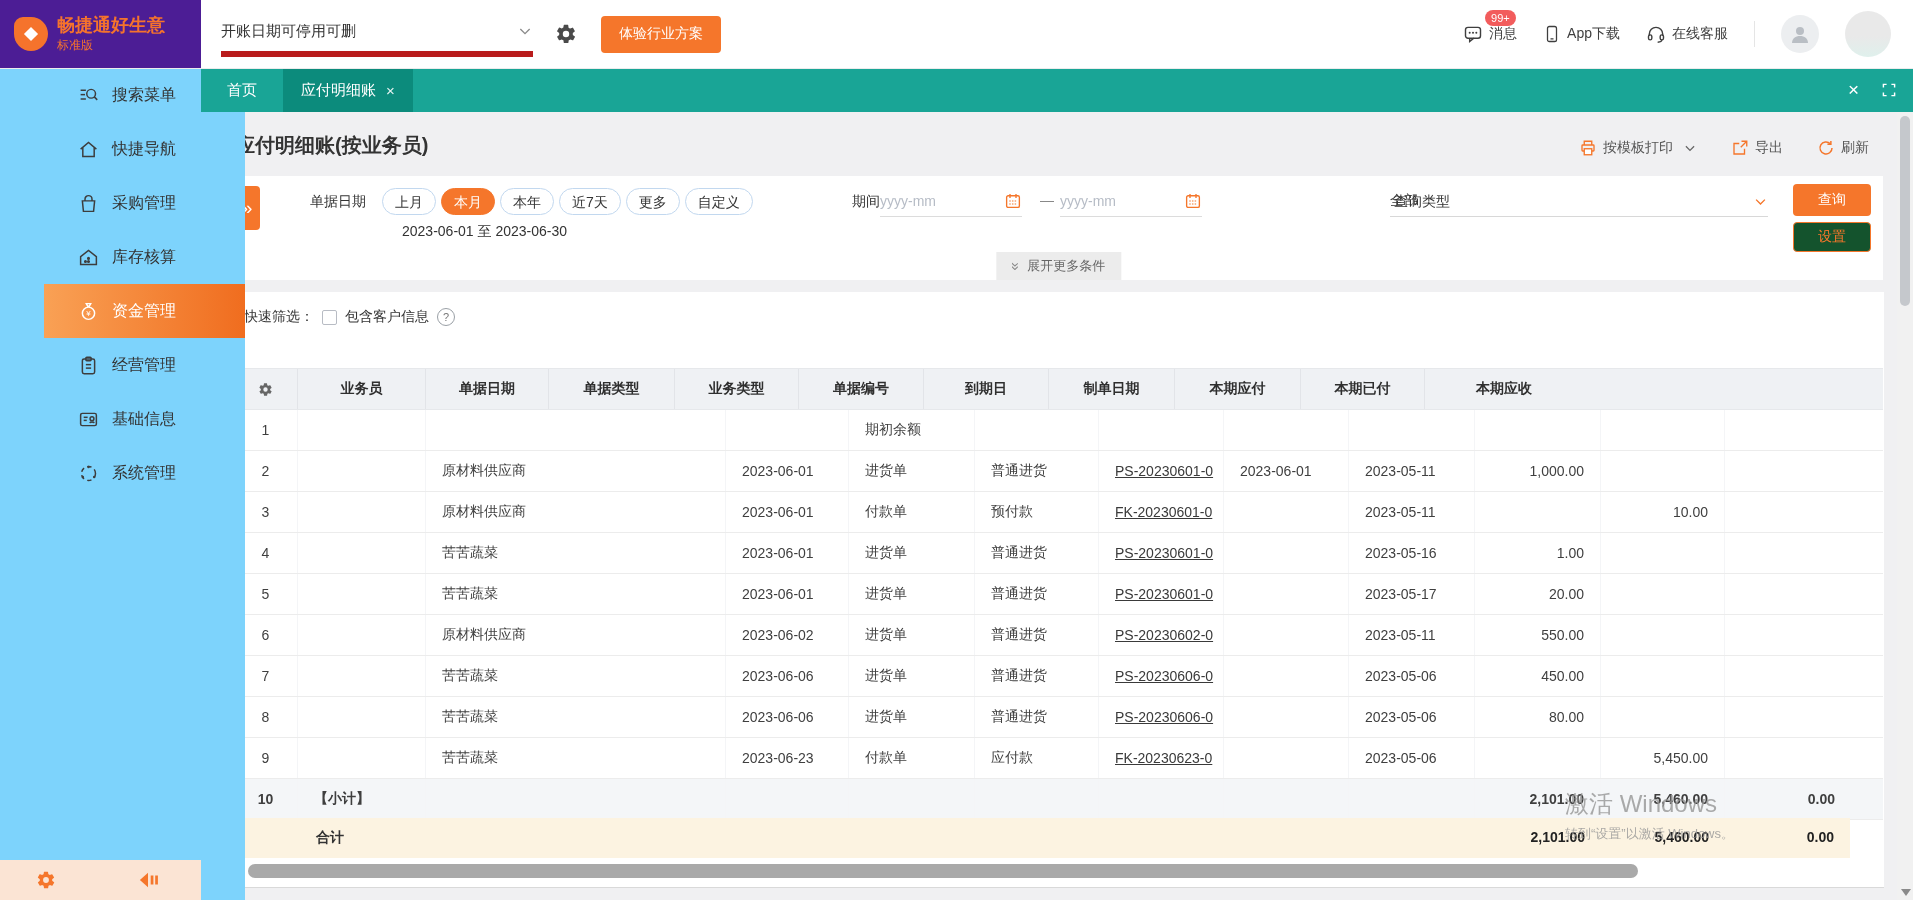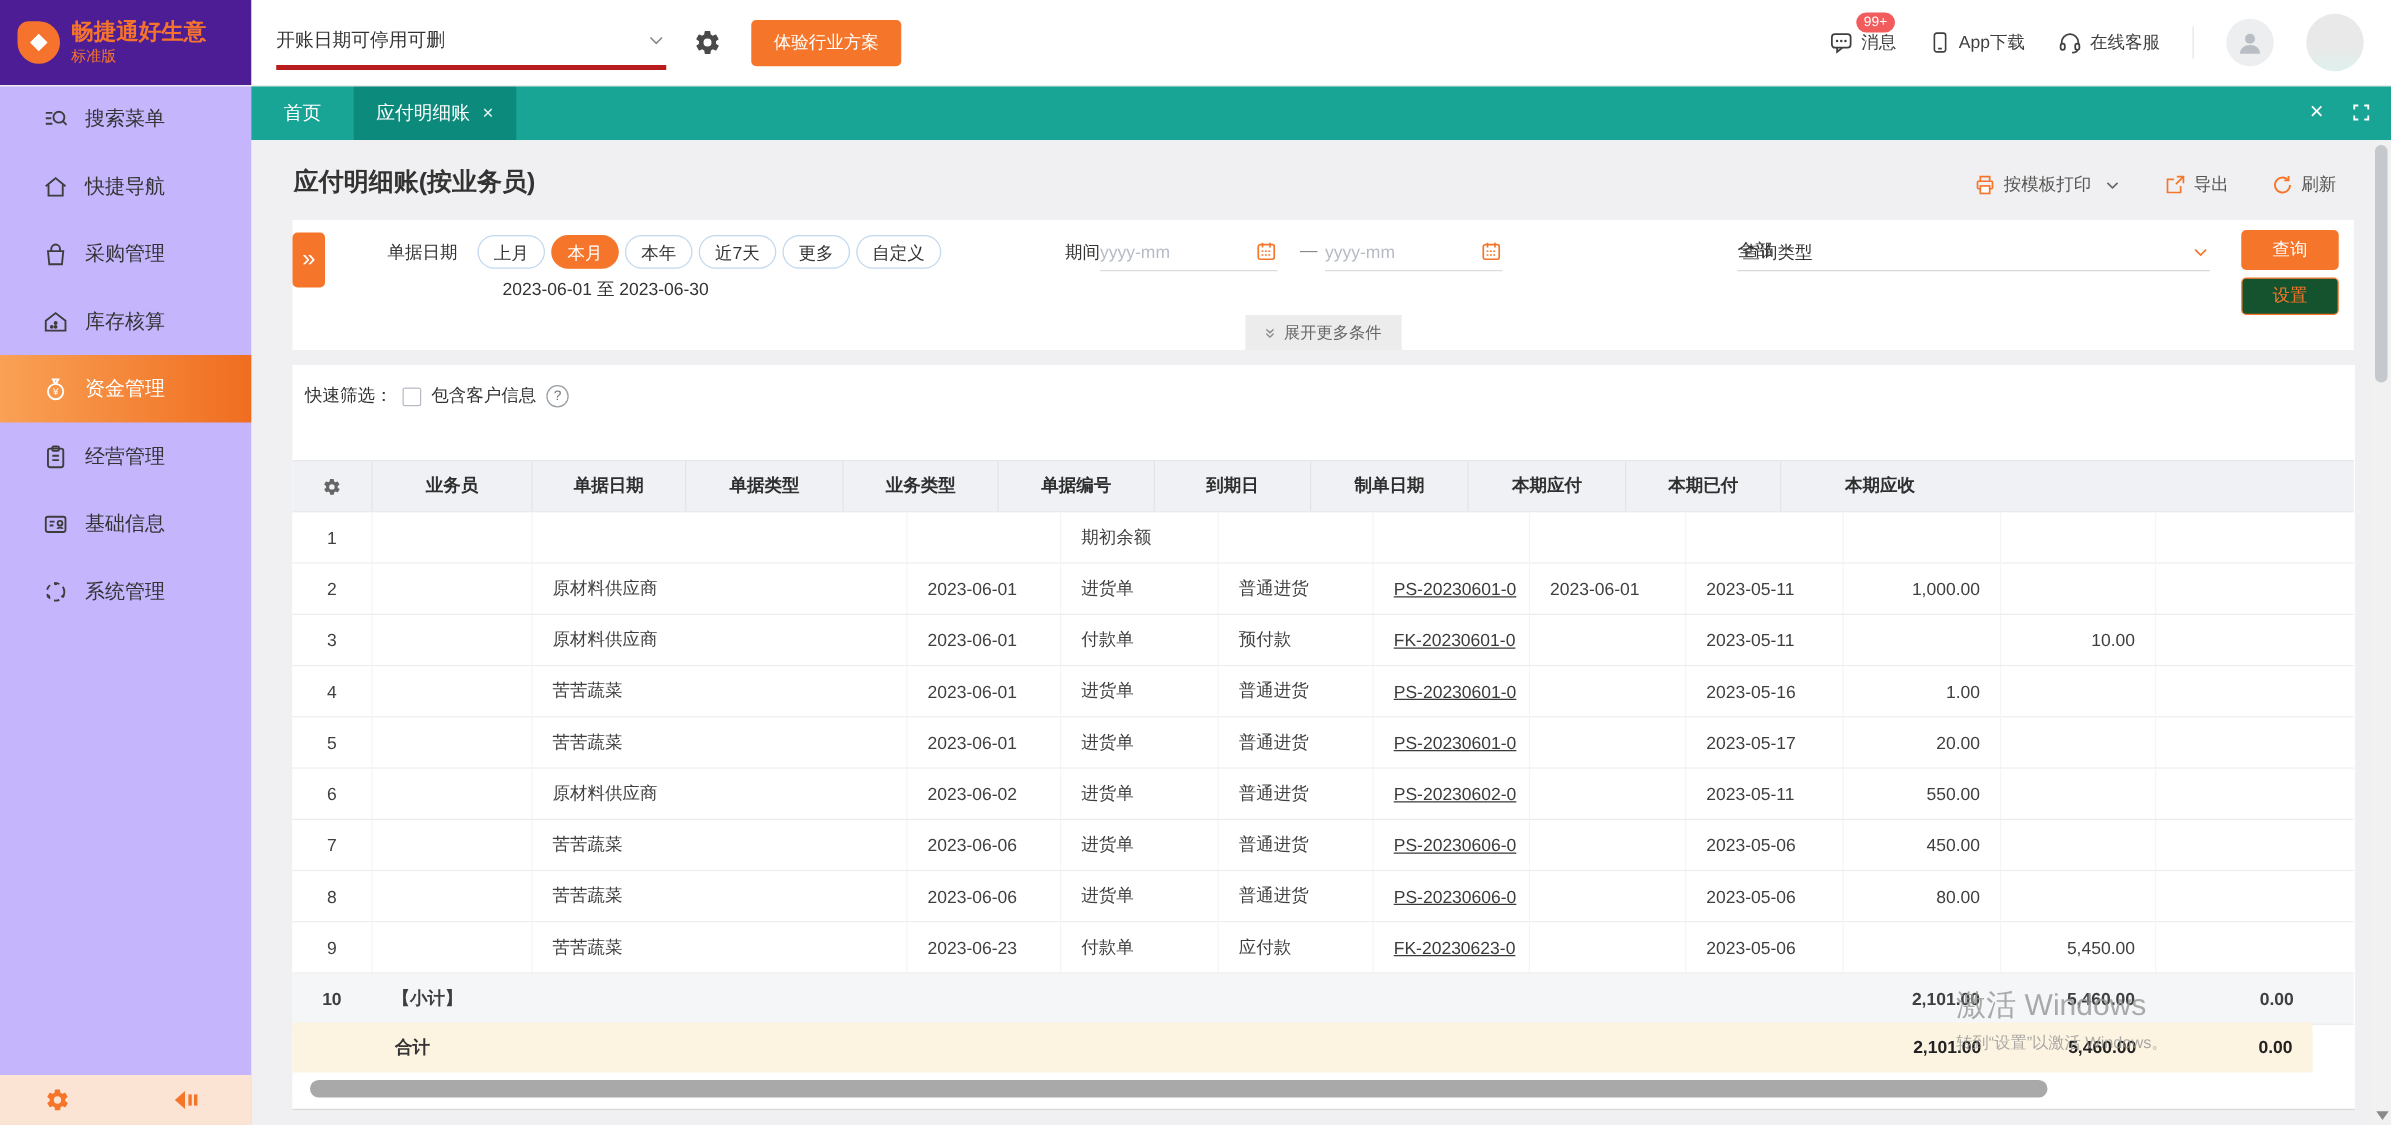--- a/index.html
+++ b/index.html
@@ -9,41 +9,41 @@
 
   
   .topbar{position:absolute;left:0;top:0;width:1913px;height:68px;background:#fff;
           border-bottom:1px solid #ececec;display:flex;align-items:center;z-index:5;}
   .logo-block{width:201px;height:68px;background:#4c1d95;display:flex;align-items:center;padding-left:14px;box-sizing:border-box;flex:0 0 auto;}
   .logo-mark{width:34px;height:34px;background:#f5732c;border-radius:9px 50% 50% 50%;position:relative;flex:0 0 auto;}
   .logo-mark::after{content:"";position:absolute;left:12px;top:12px;width:10px;height:10px;background:#fff;transform:rotate(45deg);}
   .logo-texts{margin-left:9px;line-height:1.1;}
   .logo-title{color:#f5732c;font-weight:bold;font-size:18px;}
   .logo-sub{color:#f5732c;font-size:12px;margin-top:3px;}
-  .acct{margin-left:20px;width:312px;border-bottom:4px solid #b91c1c;height:40px;display:flex;align-items:center;justify-content:space-between;cursor:pointer;}
+  .acct{margin-left:20px;width:312px;border-bottom:6px solid #b91c1c;height:40px;display:flex;align-items:center;justify-content:space-between;cursor:pointer;}
   .acct-val{font-size:15px;color:#333;}
   .icon-btn{margin-left:22px;cursor:pointer;}
   .cta{margin-left:24px;background:#f5762b;color:#fff;border:none;border-radius:4px;height:37px;padding:0 18px;font-size:14px;cursor:pointer;font-family:inherit;}
   .top-right{margin-left:auto;display:flex;align-items:center;gap:26px;margin-right:22px;}
   .tr-item{display:flex;align-items:center;gap:6px;color:#3f3f3f;font-size:14px;cursor:pointer;position:relative;}
   .badge{position:absolute;top:-14px;left:22px;background:#f25c5c;color:#fff;font-size:11px;line-height:16px;padding:0 6px;border-radius:9px;}
   .vdiv{width:1px;height:26px;background:#e5e5e5;}
   .avatar1{width:38px;height:38px;border-radius:50%;background:#eceef0;display:flex;align-items:center;justify-content:center;cursor:pointer;}
   .avatar2{width:46px;height:46px;border-radius:50%;background:linear-gradient(180deg,#e9e9e9 55%,#dff0ec);cursor:pointer;}
 
   
   .tabbar{position:absolute;left:201px;top:68px;width:1712px;height:44px;background:#19a596;display:flex;align-items:stretch;z-index:4;}
   .tab{display:flex;align-items:center;padding:0 26px;color:#fff;font-size:15px;cursor:pointer;}
   .tab.active{background:#0c8b7c;padding:0 18px;gap:10px;justify-content:space-between;}
   .tab-close{font-size:15px;line-height:1;opacity:.9;cursor:pointer;}
   .win-icons{margin-left:auto;display:flex;align-items:center;gap:22px;padding-right:16px;}
   .win-x{color:#fff;font-size:19px;cursor:pointer;}
 
   
-  .sidebar{position:absolute;left:0;top:68px;width:201px;height:832px;background:#c4b5fd;z-index:3;}
+  .sidebar{position:absolute;left:0;top:68px;width:201px;height:832px;background:#7dd3fc;z-index:3;padding-left:44px;}
   .side-item{height:54px;display:flex;align-items:center;padding-left:34px;gap:13px;font-size:16px;color:#333;cursor:pointer;}
   .side-item .s-ic{color:#3d3d3d;}
   .side-item.active{background:linear-gradient(90deg,#f9a155,#f06d1f);color:#fff;}
   .side-item.active .s-ic{color:#fff;}
   .side-foot{position:absolute;left:0;bottom:0;width:201px;height:40px;background:#fbe4d4;display:flex;align-items:center;justify-content:space-between;padding:0 42px 0 36px;box-sizing:border-box;}
 
   
   .main-bg{position:absolute;left:201px;top:112px;width:1696px;height:788px;background:#f0f0f2;}
   .page-title{position:absolute;left:235px;top:132px;font-size:20px;font-weight:bold;color:#333;}
   .toolbar{position:absolute;top:139px;right:44px;display:flex;align-items:center;gap:10px;color:#555;font-size:14px;}

